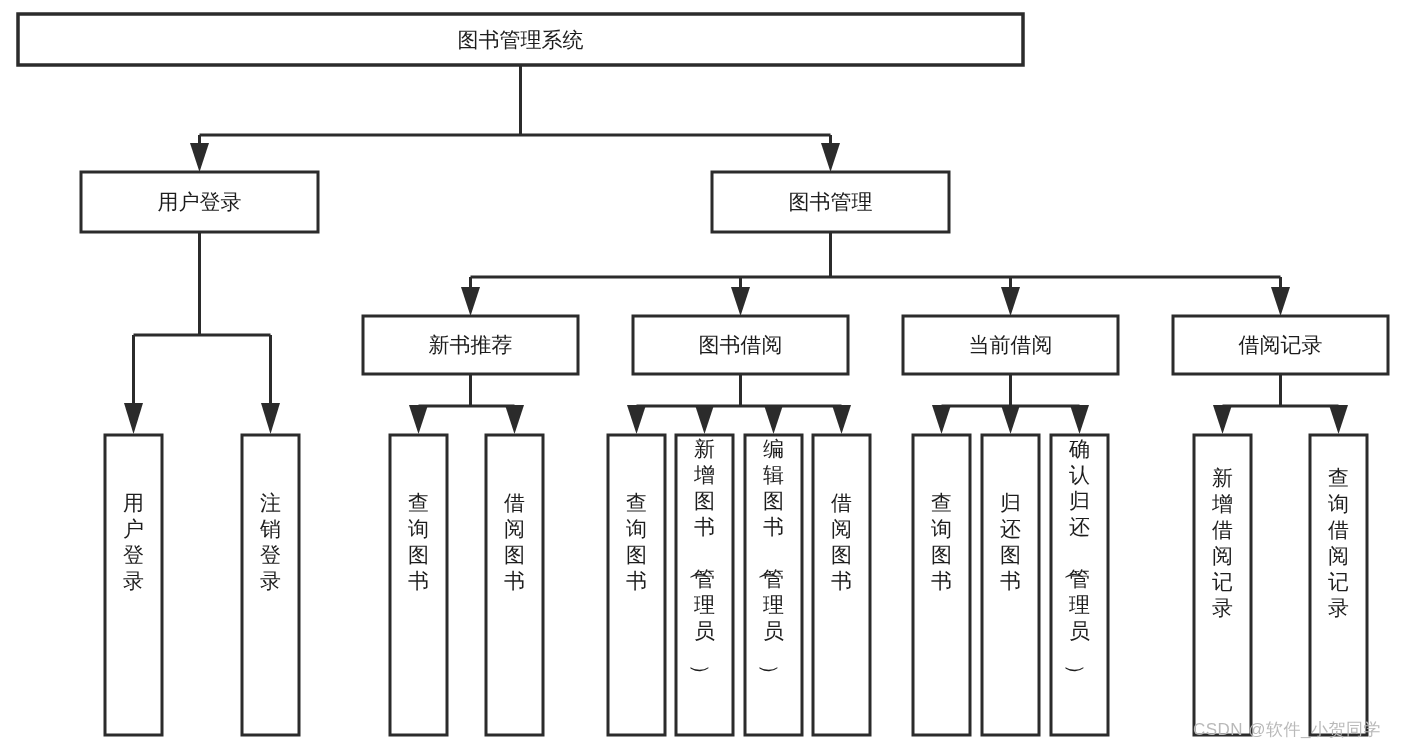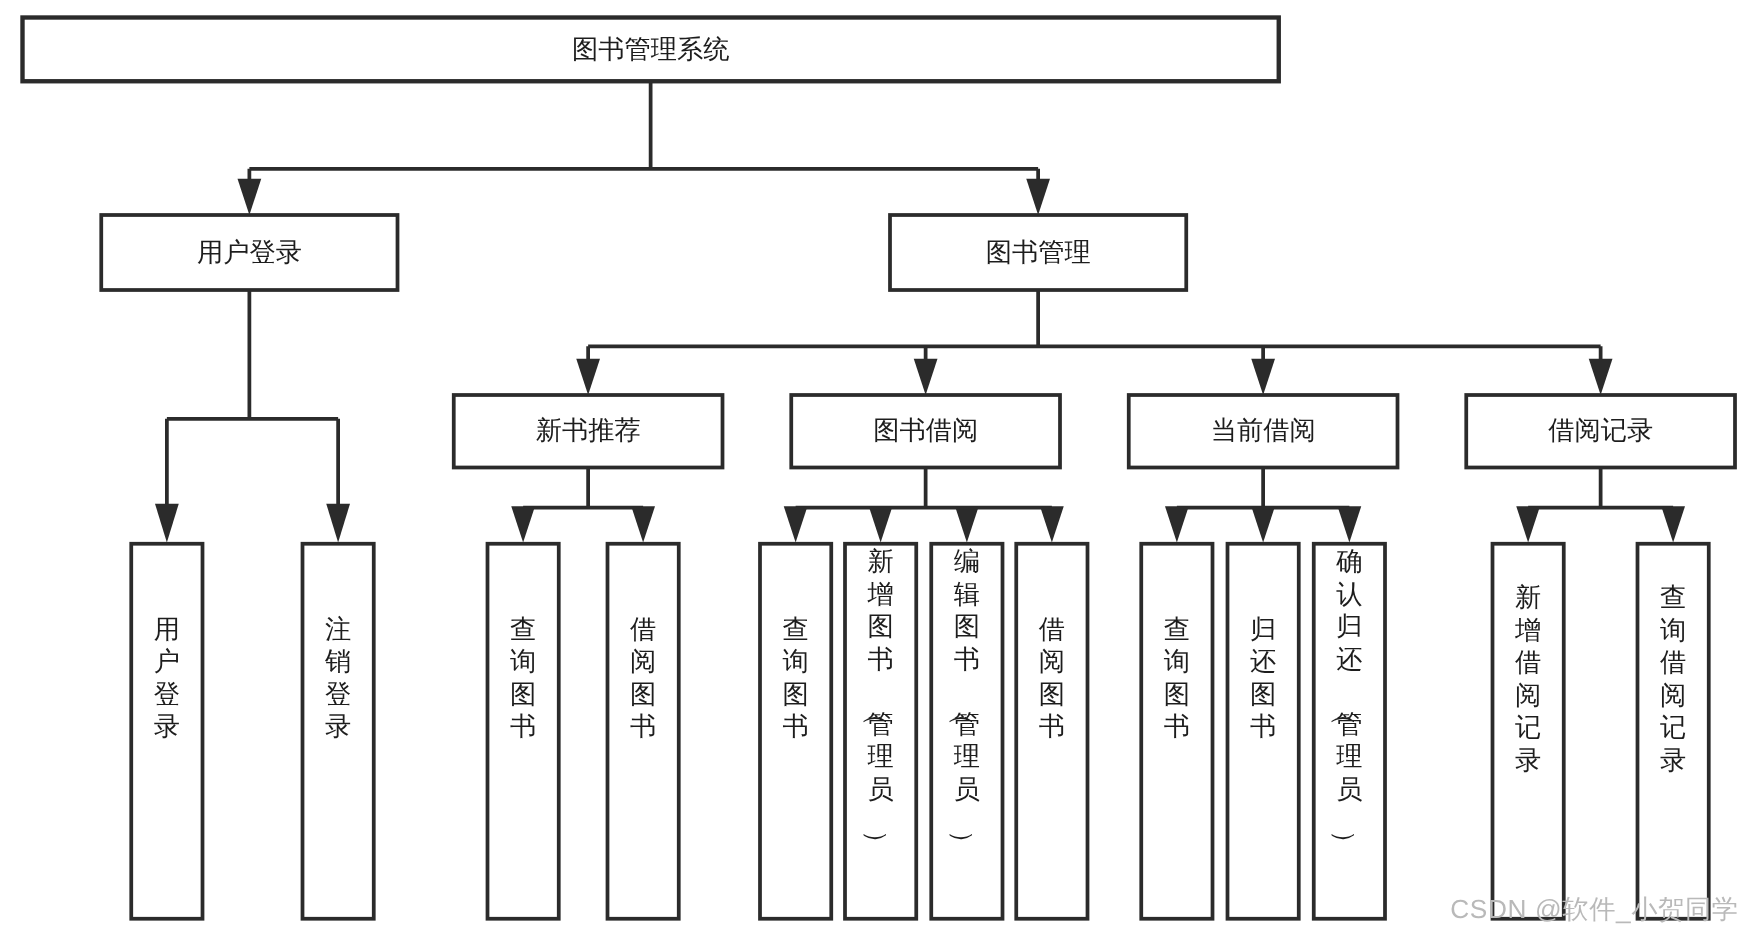--- a/index.html
+++ b/index.html
@@ -49,24 +49,24 @@
     dominant-baseline: middle;
   }
   .node-label-v {
     font-family: "Liberation Sans", "DejaVu Sans", sans-serif;
     font-size: 21px;
     fill: #1d1d1d;
     text-anchor: middle;
   }
   .watermark {
     position: absolute;
-    right: 14px;
+    right: 24px;
     bottom: 6px;
     font-family: "Liberation Sans", "DejaVu Sans", sans-serif;
-    font-size: 21px;
+    font-size: 17px;
     color: #b9b9b9;
     letter-spacing: 0.5px;
     white-space: nowrap;
     user-select: none;
   }
 </style>
 </head>
 <body>
 
 <div id="stage">

